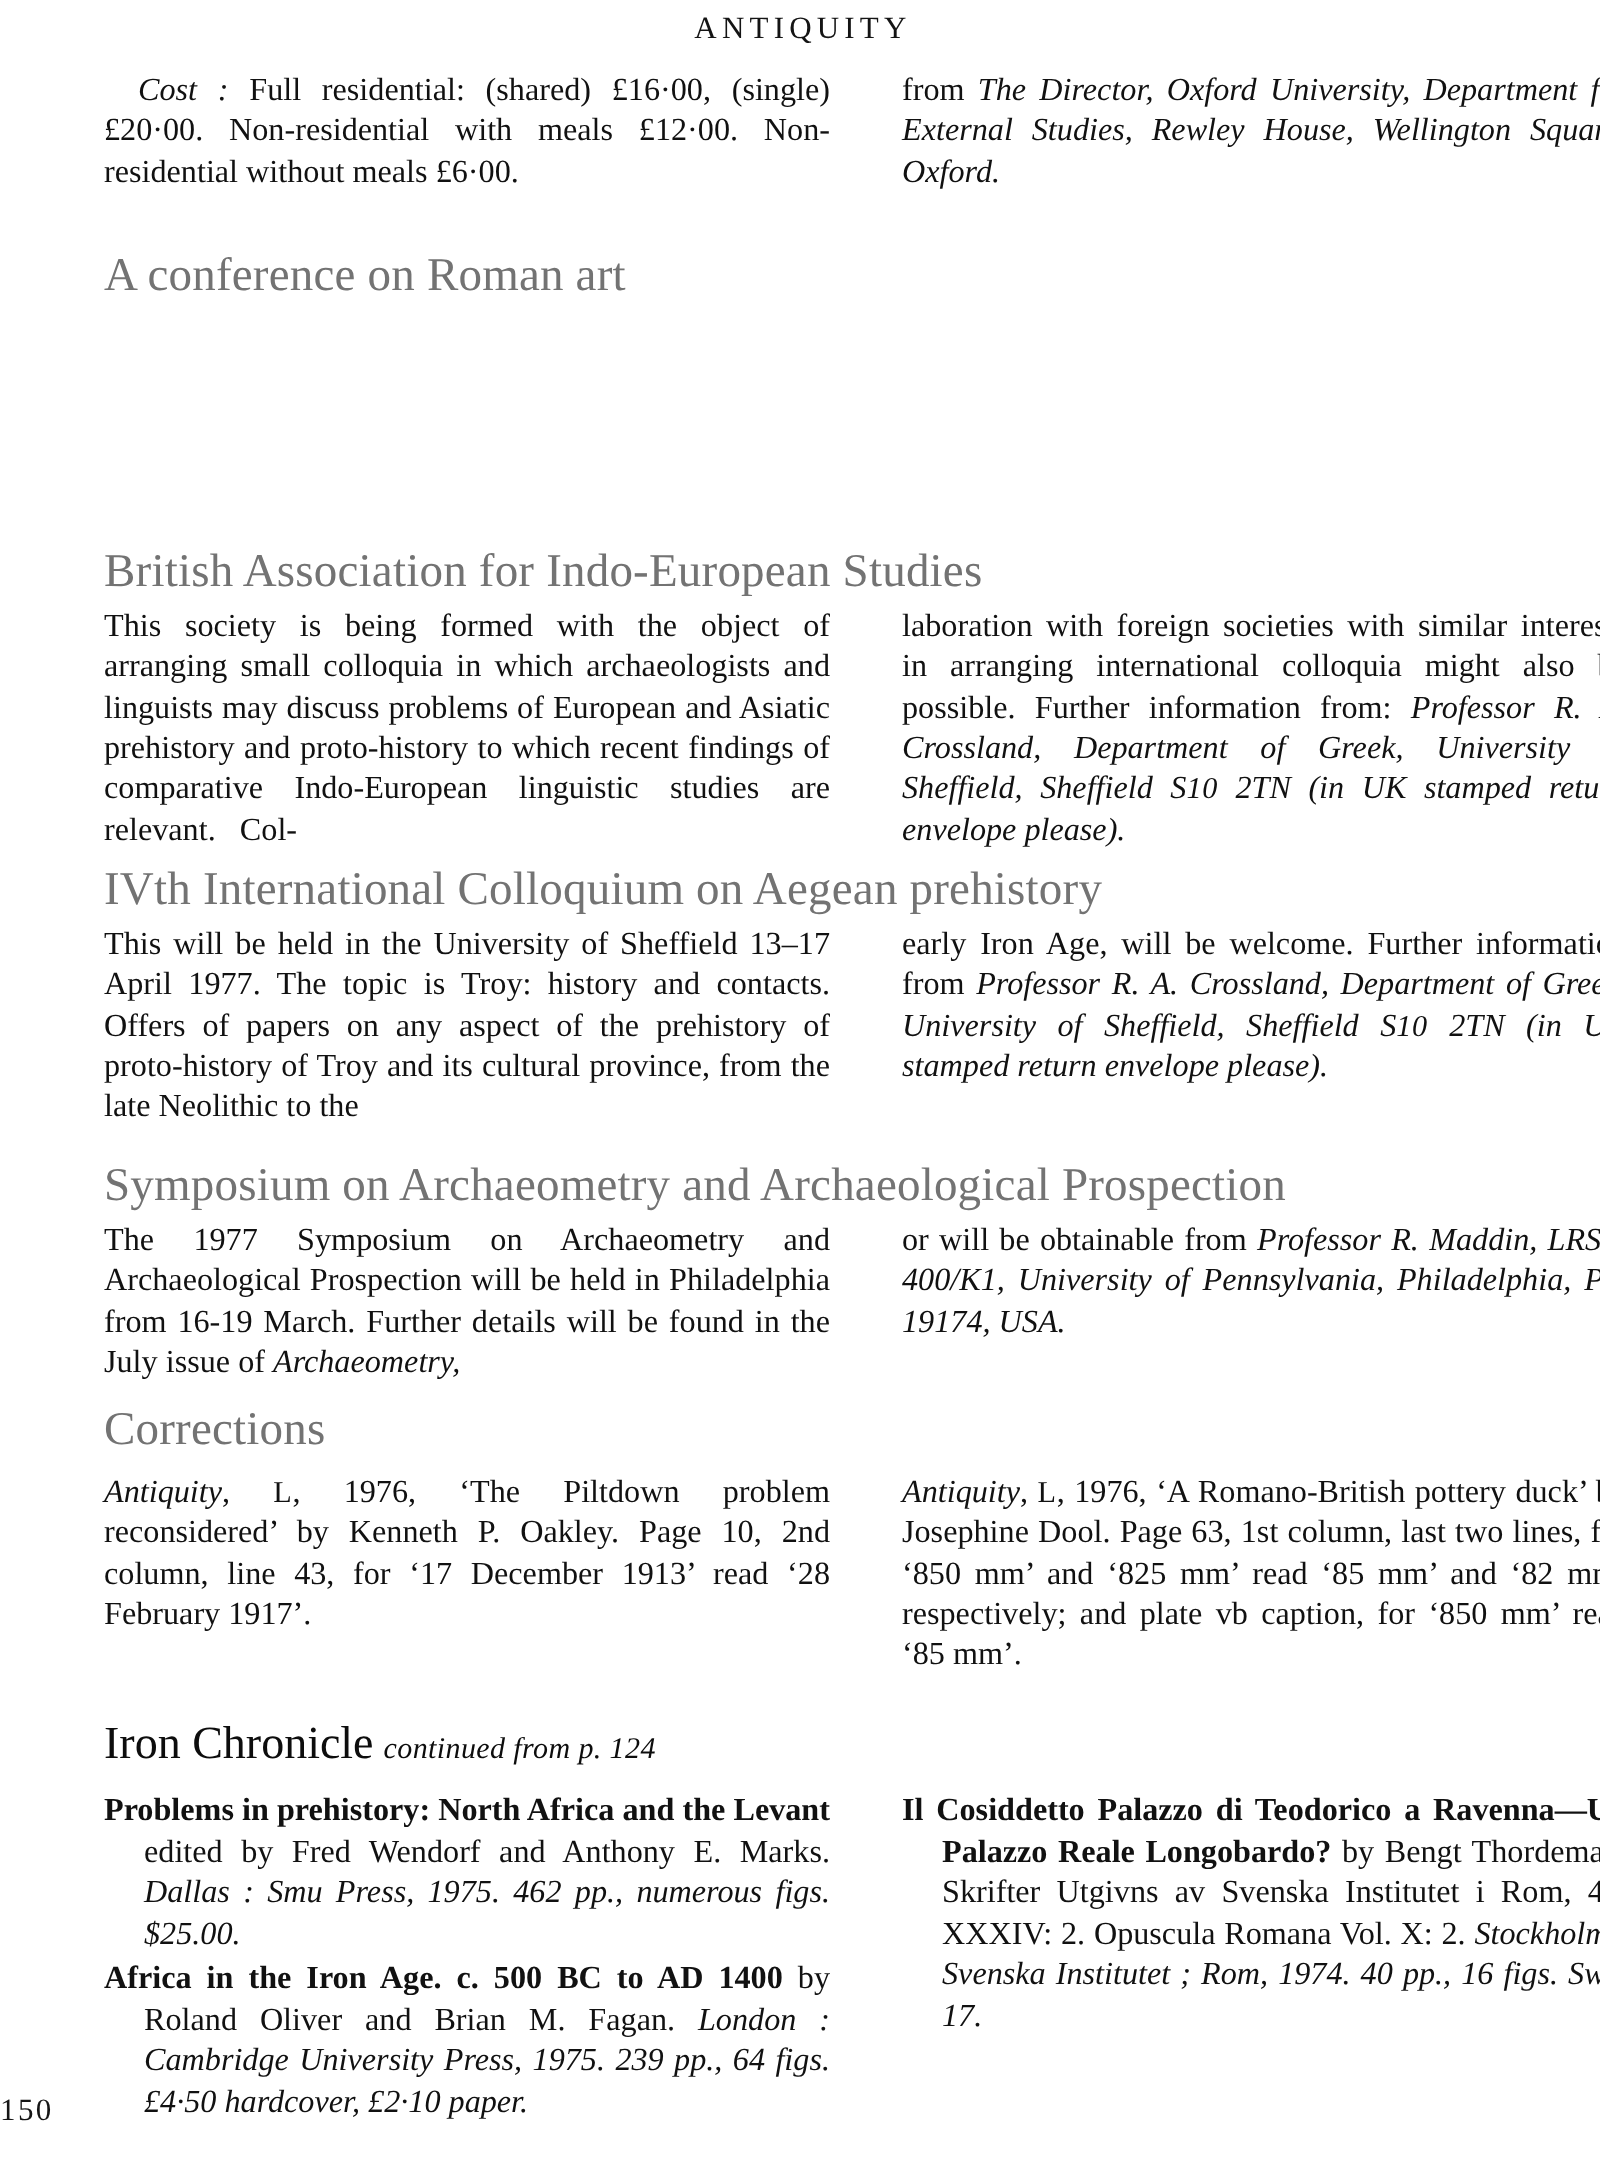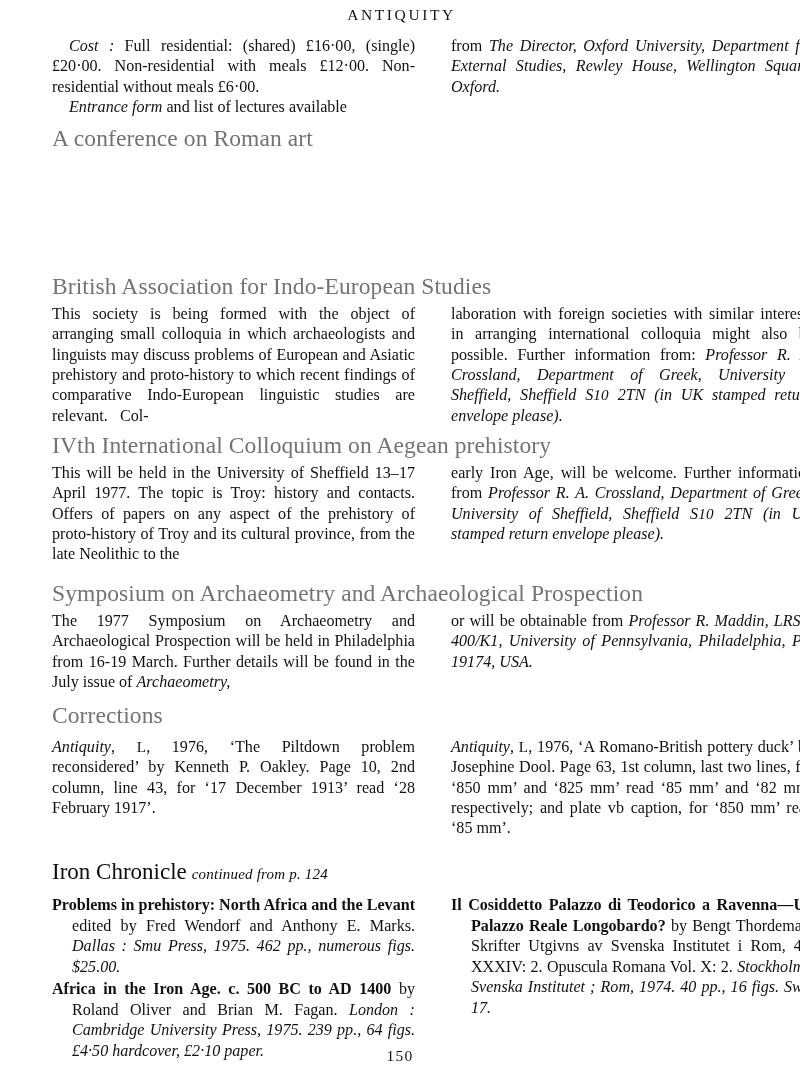--- a/index.html
+++ b/index.html
@@ -112,41 +112,39 @@
     margin: 0 0 2px 0;
   }
   .entry .title-b { font-weight: bold; }
 
   
   .folio {
     position: absolute;
     left: 0;
     right: 0;
     top: 1047px;
-    text-align: center;
     font-size: 15.5px;
     letter-spacing: 1.2px;
     color: #151515;
   }
 
   
   .blk { position: absolute; left: 14px; width: 684px; }
 </style>
 </head>
 <body>
 
 <div class="page">
 
   <div class="running-head">ANTIQUITY</div>
 
   <div class="blk" style="top:36px;">
     <div class="cols">
       <div class="col">
         <p class="body indent"><span class="it">Cost :</span> Full residential: (shared) £16·00, (single) £20·00. Non-residential with meals £12·00. Non-residential without meals £6·00.</p>
-        <p class="body indent"><span class="it">Entrance form</span> and list of lectures available</p>
       </div>
       <div class="col">
         <p class="body">from <span class="it">The Director, Oxford University, Department for External Studies, Rewley House, Wellington Square, Oxford.</span></p>
       </div>
     </div>
   </div>
 
   <div class="blk" style="top:123px;">
     <div class="head-wrap">
       <h2 class="section">A conference on Roman art</h2>

